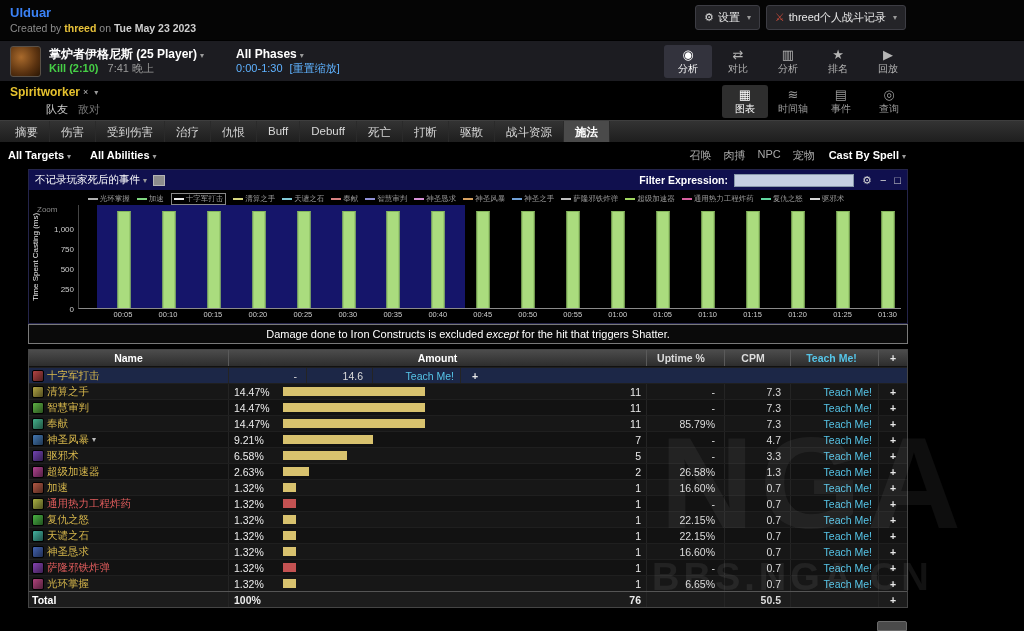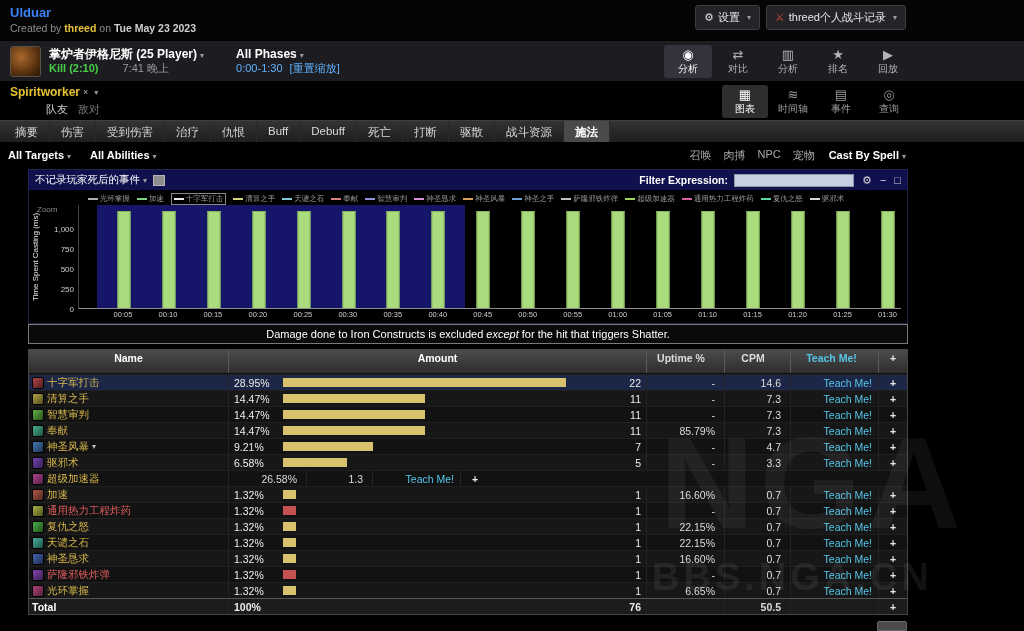--- a/index.html
+++ b/index.html
@@ -28,21 +28,21 @@
   
   .fight-bar { height:42px; background:#1c1c21; border-top:1px solid #000; border-bottom:1px solid #000;
                display:flex; justify-content:space-between; align-items:center; padding:0 112px 0 10px; }
   .fb-left { display:flex; align-items:center; gap:8px; }
   .boss-icon { width:31px; height:31px; border:1px solid #5a5148; border-radius:3px;
                background:radial-gradient(circle at 35% 35%, #a96a2c, #5a3210 60%, #2a1604); }
   .fb-col { display:flex; flex-direction:column; line-height:1.25; }
   .boss-name { font-size:12px; font-weight:bold; color:#fff; }
   .kill-line { font-size:11px; }
   .kill-line .kill { color:#46d046; font-weight:bold; }
-  .kill-line .tod { color:#999; margin-left:21px; }
+  .kill-line .tod { color:#999; margin-left:6px; }
   .phase-col { margin-left:24px; }
   .phase-name { font-size:12px; font-weight:bold; color:#fff; }
   .range-line { font-size:11px; color:#5fb2ff; }
   .range-line .resetz { color:#5fb2ff; margin-left:4px; cursor:pointer; }
   #fight-nav { display:flex; gap:2px; }
   .fnav { width:48px; text-align:center; color:#b5b5b5; font-size:10px; padding:3px 0 2px; cursor:pointer; border-radius:3px; }
   .fnav .fic { display:block; font-size:13px; line-height:14px; }
   .fnav.on { background:#33333d; color:#fff; }
   .fnav.on .fic { color:#fff; }
 
@@ -106,21 +106,21 @@
           background:#aadc7e; border:1px solid #86b75c; border-bottom:none; }
   #xlabels { position:relative; height:12px; margin-left:47px; font-size:7.5px; color:#cfcfcf; }
   .xlab { position:absolute; top:1px; transform:translateX(-50%); }
 
   .notice { border:1px solid #7a7a7a; background:#0a0a0a; text-align:center;
             font-size:11px; color:#fff; padding:3px 0; }
   .notice .em { font-style:italic; }
 
   
   .dtable { margin-top:5px; border:1px solid #454545; font-size:10.5px; }
-  .thead { display:flex; height:24px; align-items:center; background:linear-gradient(#4c4c4c,#2d2d2d);
+  .thead { display:flex; height:17px; align-items:center; background:linear-gradient(#4c4c4c,#2d2d2d);
            color:#fff; font-weight:bold; border-bottom:1px solid #111; }
   .thead > div { text-align:center; border-right:1px solid #5a5a5a; height:100%; line-height:17px; }
   .c-name { width:200px; } .c-amount { flex:1; } .c-up { width:78px; } .c-cpm { width:66px; }
   .c-teach { width:88px; } .c-plus { width:28px; border-right:none !important; }
 
   .trow { display:flex; height:16px; align-items:center; border-top:1px solid #1f1f1f; background:#121212; }
   .trow:nth-child(even) { background:#171717; }
   .trow.sel { background:#1c2747; }
   .trow > div { height:100%; display:flex; align-items:center; border-right:1px solid #242424; }
   .trow .c-name { padding-left:3px; gap:3px; cursor:pointer; }
@@ -395,27 +395,20 @@
           <div class="c-cpm">CPM</div>
           <div class="c-teach">Teach Me!</div>
           <div class="c-plus">+</div>
         </div>
       <div id="table-body">
           <div class="trow sel">
             <div class="c-name">
               <span class="abicon" style="background: linear-gradient(135deg, rgb(177, 67, 67), rgb(81, 31, 31));"></span>
               <span class="abname">十字军打击</span>
             </div>
-            <div class="c-amount">
-              <span class="pct">28.95%</span>
-              <div class="btrack">
-                <div class="bfill" style="width: 87.7273%;"></div>
-              </div>
-              <span class="cnt">22</span>
-            </div>
             <div class="c-up">-</div>
             <div class="c-cpm">14.6</div>
             <div class="c-teach">Teach Me!</div>
             <div class="c-plus">+</div>
           </div>
           <div class="trow">
             <div class="c-name">
               <span class="abicon" style="background: linear-gradient(135deg, rgb(177, 165, 67), rgb(81, 75, 31));"></span>
               <span class="abname">清算之手</span>
             </div>
@@ -498,20 +491,27 @@
             <div class="c-up">-</div>
             <div class="c-cpm">3.3</div>
             <div class="c-teach">Teach Me!</div>
             <div class="c-plus">+</div>
           </div>
           <div class="trow">
             <div class="c-name">
               <span class="abicon" style="background: linear-gradient(135deg, rgb(177, 67, 144), rgb(81, 31, 66));"></span>
               <span class="abname">超级加速器</span>
             </div>
+            <div class="c-amount">
+              <span class="pct">2.63%</span>
+              <div class="btrack">
+                <div class="bfill" style="width: 7.9697%;"></div>
+              </div>
+              <span class="cnt">2</span>
+            </div>
             <div class="c-up">26.58%</div>
             <div class="c-cpm">1.3</div>
             <div class="c-teach">Teach Me!</div>
             <div class="c-plus">+</div>
           </div>
           <div class="trow">
             <div class="c-name">
               <span class="abicon" style="background: linear-gradient(135deg, rgb(177, 88, 67), rgb(81, 40, 31));"></span>
               <span class="abname">加速</span>
             </div>

